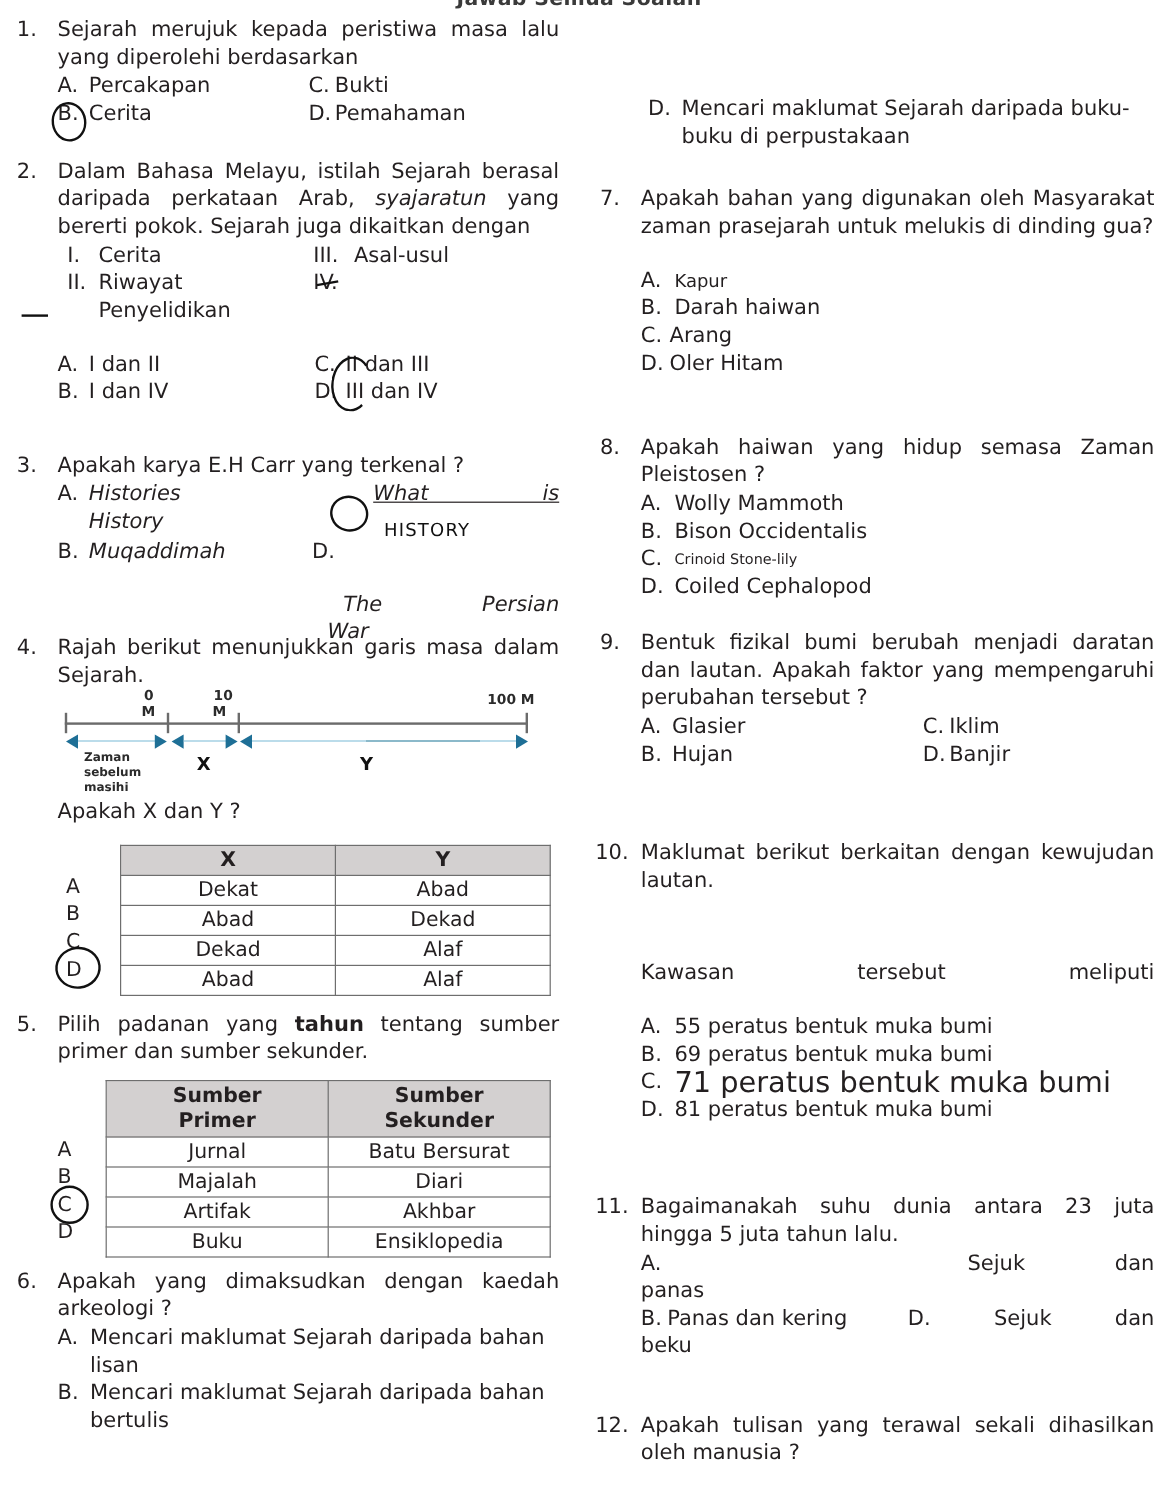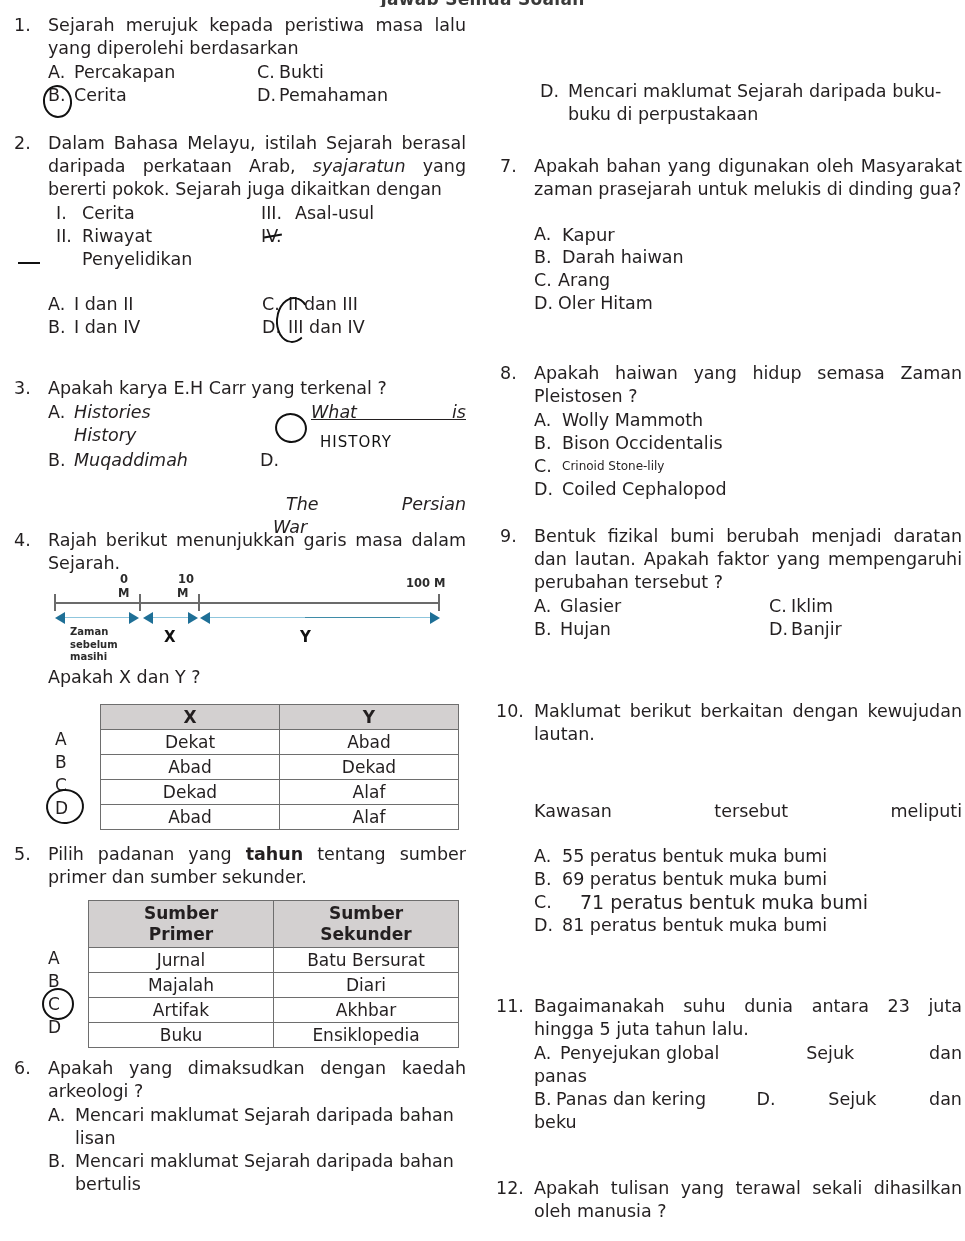--- a/index.html
+++ b/index.html
@@ -368,21 +368,21 @@
     </div>
 
     <div class="q" style="top:155px;left:10px;width:462px;">
       <div class="qrow">
         <div class="qnum">7.</div>
         <div class="qbody">
           <div class="just">Apakah bahan yang digunakan oleh Masyarakat zaman prasejarah untuk melukis di dinding gua?</div>
           <div class="opts" style="margin-top:22px;">
             <div style="display:flex;">
               <span class="oltr" style="width:28px;flex:none;font-size:17.5px;line-height:23px;">A.</span>
-              <span style="flex:1;font-size:18px;line-height:23px;">Kapur</span>
+              <span style="flex:1;font-size:15px;line-height:23px;">Kapur</span>
             </div>
             <div style="display:flex;">
               <span class="oltr" style="width:28px;flex:none;font-size:17.5px;line-height:23px;">B.</span>
               <span style="flex:1;font-size:17.5px;line-height:23px;">Darah haiwan</span>
             </div>
             <div style="display:flex;">
               <span class="oltr" style="width:24px;flex:none;font-size:17.5px;line-height:23px;">C.</span>
               <span style="flex:1;font-size:17.5px;line-height:23px;">Arang</span>
             </div>
             <div style="display:flex;">
@@ -469,38 +469,37 @@
       <div style="display:flex;">
         <span class="oltr" style="width:28px;flex:none;font-size:17.5px;line-height:23px;">A.</span>
         <span style="flex:1;font-size:17.5px;line-height:23px;">55 peratus bentuk muka bumi</span>
       </div>
       <div style="display:flex;">
         <span class="oltr" style="width:28px;flex:none;font-size:17.5px;line-height:23px;">B.</span>
         <span style="flex:1;font-size:17.5px;line-height:23px;">69 peratus bentuk muka bumi</span>
       </div>
       <div style="display:flex;">
         <span class="oltr" style="width:28px;flex:none;font-size:17.5px;line-height:23px;">C.</span>
-        <span style="flex:1;font-size:19px;line-height:23px;margin-left:18px;">71 peratus bentuk muka bumi</span>
+        <span style="flex:1;font-size:24px;line-height:23px;">71 peratus bentuk muka bumi</span>
       </div>
       <div style="display:flex;">
         <span class="oltr" style="width:28px;flex:none;font-size:17.5px;line-height:23px;">D.</span>
         <span style="flex:1;font-size:17.5px;line-height:23px;">81 peratus bentuk muka bumi</span>
       </div>
     </div>
 
     <div class="q" style="top:995px;left:6px;width:466px;">
       <div class="qrow">
         <div class="qnum wide">11.</div>
         <div class="qbody">
           <div class="just">Bagaimanakah suhu dunia antara 23 juta hingga 5 juta tahun lalu.</div>
           <div class="opts">
             <div class="optrow">
               <div style="width:58%;display:flex;">
                 <span class="oltr">A.</span>
-                <span class="otxt">Penyejukan global</span>
               </div>
               <div style="width:42%;display:flex;justify-content:space-between;padding-left:24px;box-sizing:border-box;">
                 <span>Sejuk</span>
                 <span>dan</span>
               </div>
             </div>
             <div class="optrow">
               <div style="width:100%;">panas</div>
             </div>
             <div class="optrow">

